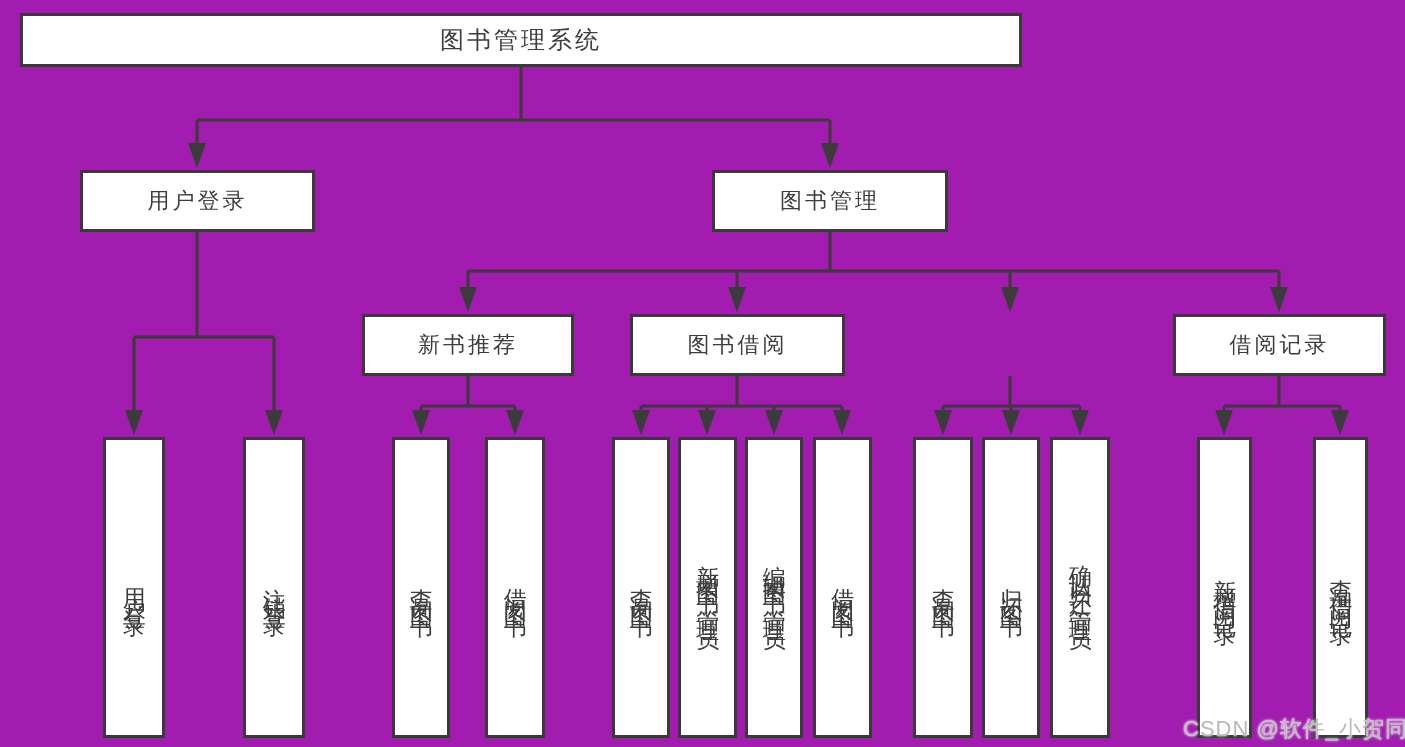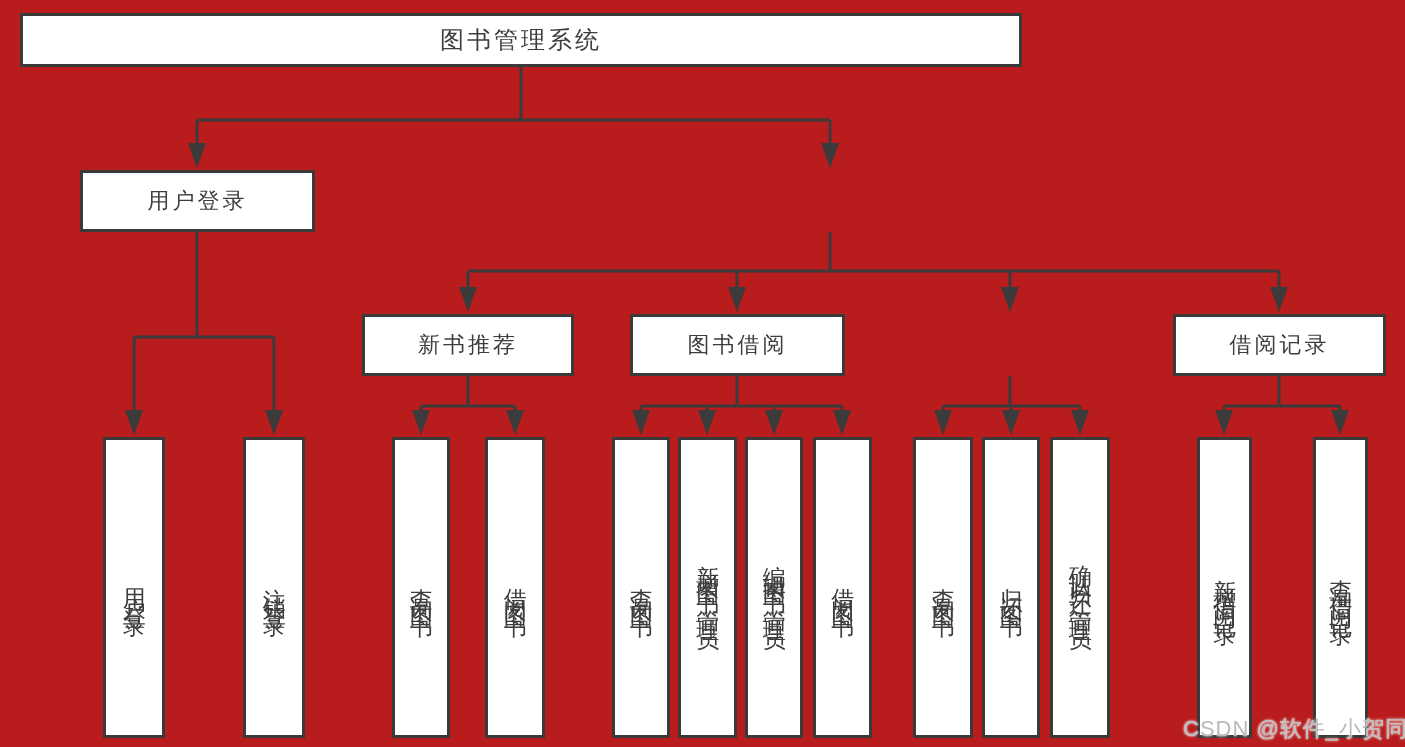--- a/index.html
+++ b/index.html
@@ -1,17 +1,17 @@
 <!DOCTYPE html>
 <html><head>
 <meta charset="utf-8">
 <style>
   html,body{margin:0;padding:0;background:#ffffff;}
   .canvas{
-    position:relative;width:1405px;height:747px;background:#b91c1c;
+    position:relative;width:1405px;height:747px;background:#a21caf;
     font-family:"Liberation Sans","DejaVu Sans",sans-serif;overflow:hidden;
   }
   svg.wires{position:absolute;left:0;top:0;width:1405px;height:747px;}
   .node{
     position:absolute;box-sizing:border-box;background:#ffffff;
     border:3px solid #3a3a3a;color:#3d3d3d;
     display:flex;align-items:center;justify-content:center;
   }
   .node.h{font-size:22px;letter-spacing:3px;white-space:nowrap;}
   .node.root{font-size:24px;}
@@ -59,20 +59,21 @@
       <path d="M1002 410 L1020 410 L1011 435 Z"></path>
       <path d="M1071 410 L1089 410 L1080 435 Z"></path>
       <path d="M1215 410 L1233 410 L1224 435 Z"></path>
       <path d="M1331 410 L1349 410 L1340 435 Z"></path>
     </g>
   </svg>
 
   <div class="node h root" style="left:20px;top:13px;width:1002px;height:54px">图书管理系统</div>
 
   <div class="node h" style="left:80px;top:170px;width:235px;height:62px">用户登录</div>
+  <div class="node h" style="left:712px;top:170px;width:236px;height:62px">图书管理</div>
 
   <div class="node h" style="left:362px;top:314px;width:212px;height:62px">新书推荐</div>
   <div class="node h" style="left:630px;top:314px;width:215px;height:62px">图书借阅</div>
   <div class="node h" style="left:1173px;top:314px;width:213px;height:62px">借阅记录</div>
 
   <div class="node v" style="left:103px;top:437px;width:62px;height:301px">
     <span class="vtext">用户登录</span>
   </div>
   <div class="node v" style="left:243px;top:437px;width:62px;height:301px">
     <span class="vtext">注销登录</span>

